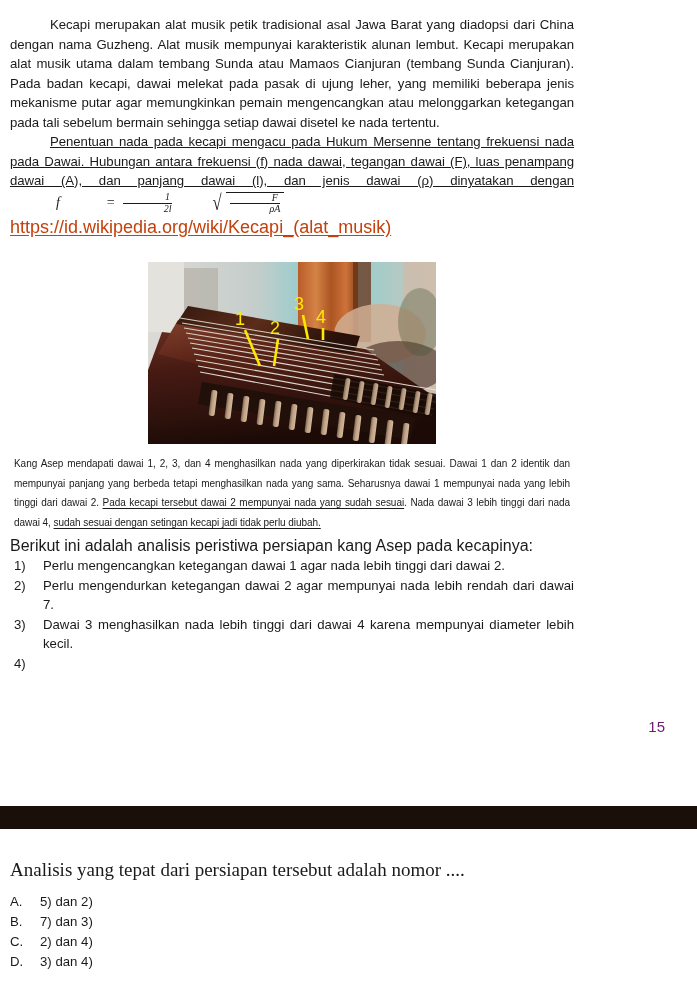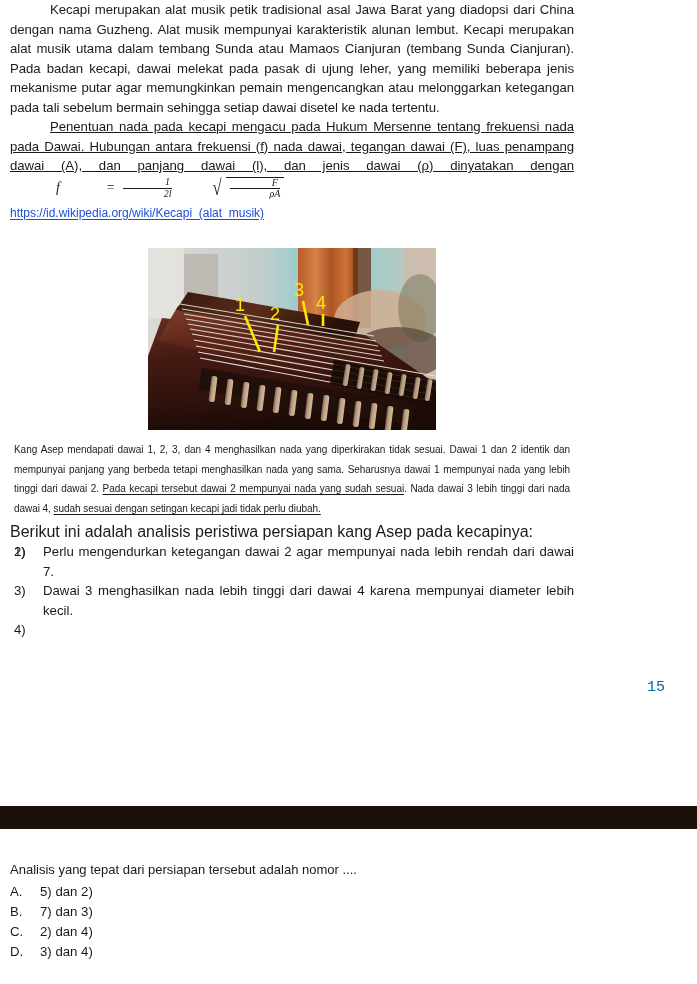--- a/index.html
+++ b/index.html
@@ -21,21 +21,21 @@
     width: 697px;
     height: 984px;
   }
 
   
   .doc-top {
     position: absolute;
     left: 0;
     top: 0;
     width: 584px;
-    padding: 0 10px;
+    padding: 15px 10px;
     box-sizing: border-box;
   }
 
   p.para {
     margin: 0 0 0 0;
     font-size: 13.2px;
     line-height: 19.5px;
     text-align: justify;
     text-justify: inter-word;
     letter-spacing: -0.05px;
@@ -113,23 +113,23 @@
     border-bottom: 1px solid #1a1a1a;
     padding: 0 2px;
   }
   .sqrt .radicand .den {
     padding: 0 2px;
   }
 
   a.url-link,
   .url-link {
     display: inline-block;
-    font-size: 12px;
+    font-size: 18px;
     line-height: 19.5px;
-    color: #1d4ed8;
+    color: #c2410c;
     text-decoration: underline;
     text-underline-offset: 2px;
   }
 
   .sentence {
     font-size: 13.2px;
     line-height: 19.5px;
     margin: 0;
   }
 
@@ -184,24 +184,24 @@
   ol.numlist li .marker {
     position: absolute;
     left: 4px;
     top: 0;
   }
 
   
   .page-number {
     position: absolute;
     right: 32px;
-    top: 679px;
-    font-family: Liberation Mono, monospace;
+    top: 718px;
+    font-family: Liberation Sans, sans-serif;
     font-size: 15px;
-    color: #0369a1;
+    color: #701a75;
   }
 
   
   .black-bar {
     position: absolute;
     left: 0;
     top: 806px;
     width: 697px;
     height: 23px;
     background: #1a0f09;
@@ -210,23 +210,24 @@
   
   .doc-bottom {
     position: absolute;
     left: 0;
     top: 860px;
     width: 697px;
     padding: 0 10px;
     box-sizing: border-box;
   }
   .question-stem {
-    font-size: 13px;
+    font-size: 19px;
     line-height: 19.6px;
-    margin: 0 0 2px 0;
+    margin: 0 0 12px 0;
+    font-family: Liberation Serif, serif;
   }
   ul.choices {
     margin: 0;
     padding: 0;
     list-style: none;
   }
   ul.choices li {
     font-size: 13.2px;
     line-height: 20px;
     position: relative;
@@ -406,20 +407,21 @@
 
     <p class="analysis">
       <span>Kang Asep mendapati dawai 1, 2, 3, dan 4  menghasilkan nada yang diperkirakan tidak sesuai. Dawai 1 dan 2 identik dan mempunyai panjang yang berbeda tetapi menghasilkan nada yang sama. Seharusnya dawai 1 mempunyai nada yang lebih tinggi dari dawai 2. </span><span class="u">Pada kecapi tersebut dawai 2 mempunyai nada yang sudah sesuai</span><span>. Nada dawai 3 lebih tinggi dari nada dawai 4, </span><span class="u">sudah sesuai dengan setingan kecapi jadi tidak perlu diubah.</span>
     </p>
 
     <p class="lead-in">Berikut ini adalah analisis peristiwa persiapan kang Asep pada kecapinya:</p>
 
     <ol class="numlist">
       <li>
         <span class="marker">1)</span>
+        <span>Perlu mengencangkan ketegangan dawai 1 agar nada lebih tinggi dari dawai 2.</span>
       </li>
       <li>
         <span class="marker">2)</span>
         <span>Perlu mengendurkan ketegangan dawai 2 agar mempunyai nada lebih rendah dari dawai 7.</span>
       </li>
       <li>
         <span class="marker">3)</span>
         <span>Dawai 3 menghasilkan nada lebih tinggi dari dawai 4 karena mempunyai diameter lebih kecil.</span>
       </li>
       <li>

